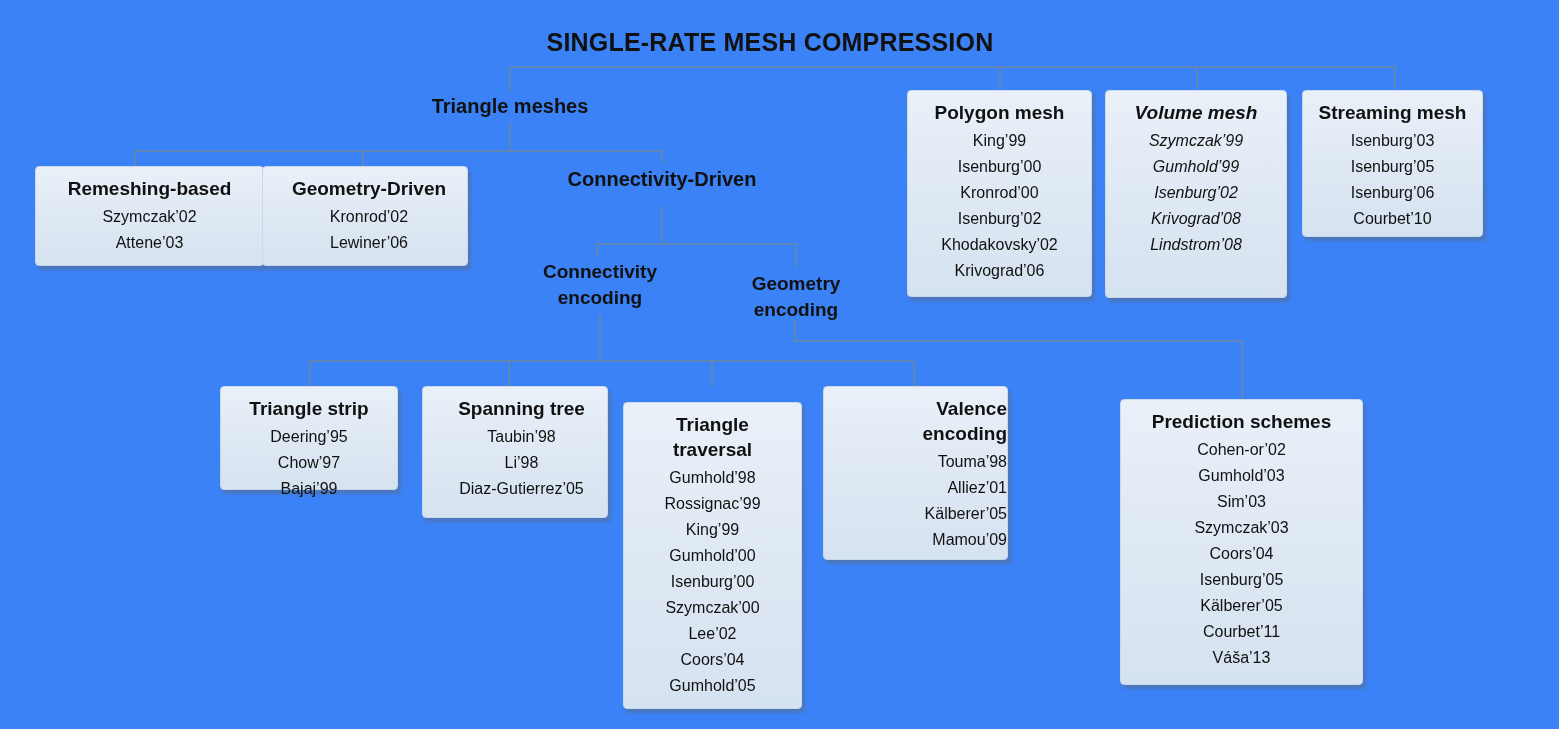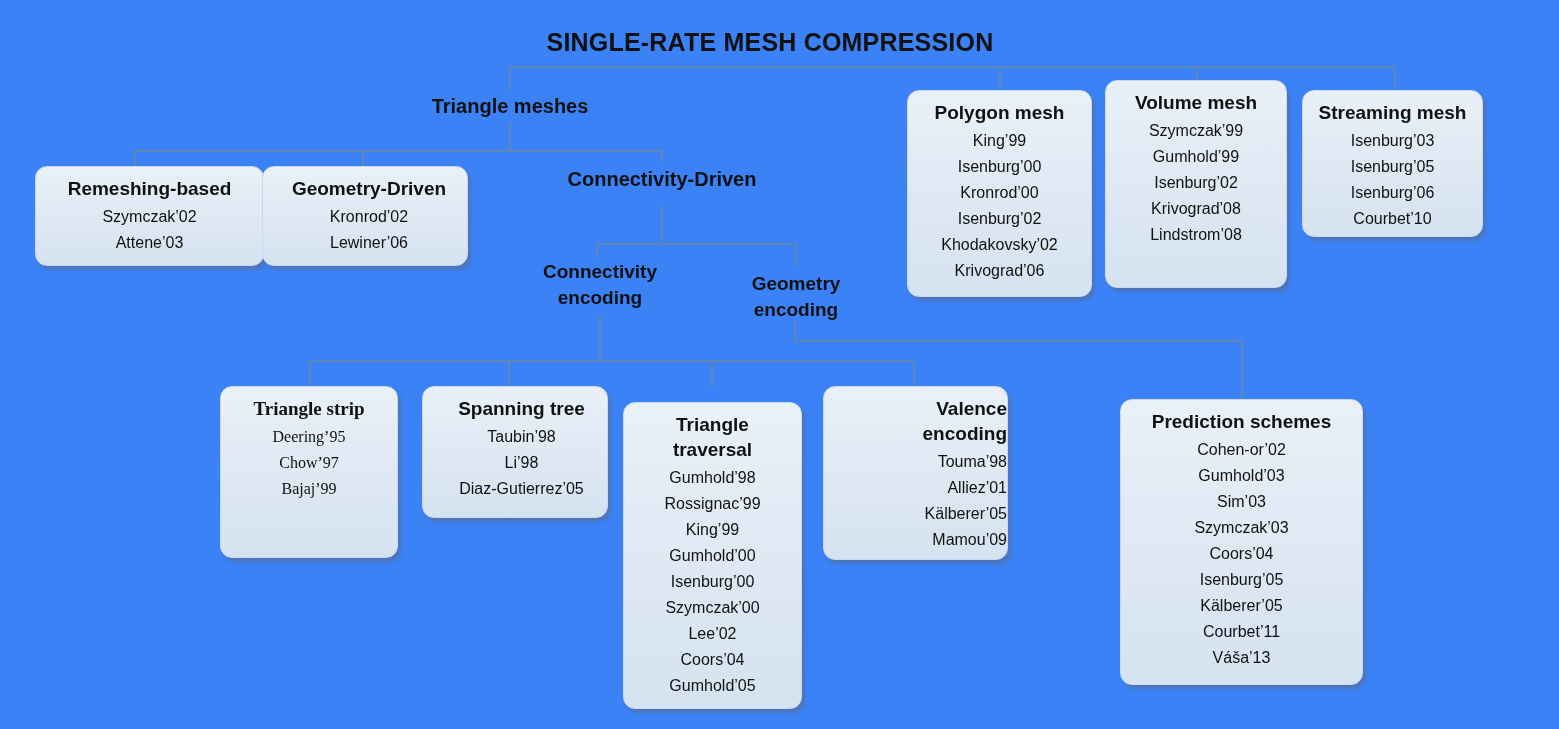--- a/index.html
+++ b/index.html
@@ -21,21 +21,21 @@
     white-space:pre-line;
   }
   .lbl-large{font-size:20px;line-height:26px;}
   .lbl-med{font-size:19px;line-height:26px;}
   .hl{position:absolute;height:2px;background:var(--connector);}
   .vl{position:absolute;width:2px;background:var(--connector);}
   .box{
     position:absolute;
     background:linear-gradient(180deg,var(--box-fill-top) 0%,var(--box-fill-bot) 100%);
     border:1px solid var(--box-border);
-    border-radius:12px;
+    border-radius:4px;
     box-shadow:3px 4px 3px rgba(95,105,120,0.45);
     padding-top:9px;
     text-align:center;
   }
   .box-title{
     font-size:19px;font-weight:bold;line-height:25px;white-space:pre-line;
     margin-bottom:3px;
   }
   .entries{font-size:16px;line-height:26px;}
 </style>
@@ -104,42 +104,42 @@
     <div class="entries">
         <div>King’99</div>
         <div>Isenburg’00</div>
         <div>Kronrod’00</div>
         <div>Isenburg’02</div>
         <div>Khodakovsky’02</div>
         <div>Krivograd’06</div>
       </div>
   </div>
 
-  <div class="box" style="left:1105px;top:80px;width:182px;height:208px;">
+  <div class="box" style="left:1105px;top:90px;width:182px;height:208px;font-style:italic;">
     <div class="box-title">Volume mesh</div>
     <div class="entries">
         <div>Szymczak’99</div>
         <div>Gumhold’99</div>
         <div>Isenburg’02</div>
         <div>Krivograd’08</div>
         <div>Lindstrom’08</div>
       </div>
   </div>
 
   <div class="box" style="left:1302px;top:90px;width:181px;height:147px;">
     <div class="box-title">Streaming mesh</div>
     <div class="entries">
         <div>Isenburg’03</div>
         <div>Isenburg’05</div>
         <div>Isenburg’06</div>
         <div>Courbet’10</div>
       </div>
   </div>
 
-  <div class="box" style="left:220px;top:386px;width:178px;height:172px;font-family:Liberation Serif, serif;">
+  <div class="box" style="left:220px;top:386px;width:178px;height:104px;">
     <div class="box-title">Triangle strip</div>
     <div class="entries">
         <div>Deering’95</div>
         <div>Chow’97</div>
         <div>Bajaj’99</div>
       </div>
   </div>
 
   <div class="box" style="left:422px;top:386px;width:186px;height:132px;padding-left:13px;">
     <div class="box-title">Spanning tree</div>

